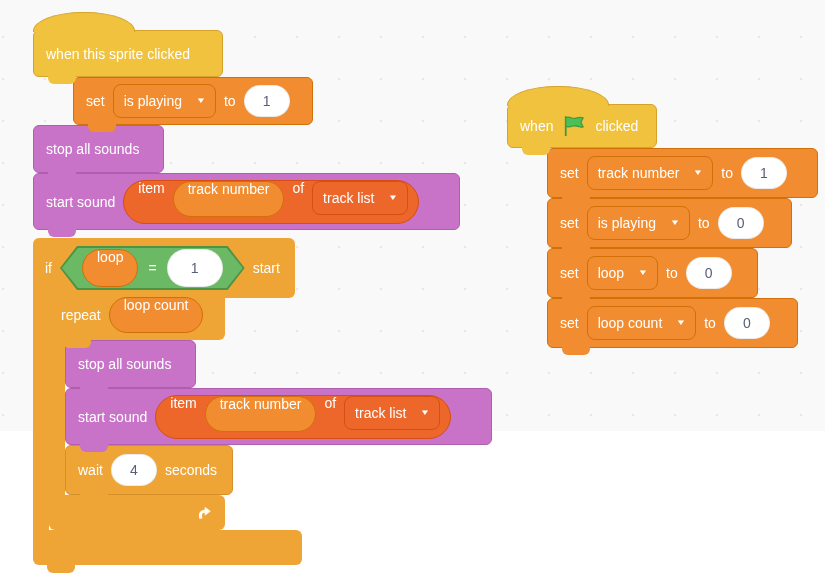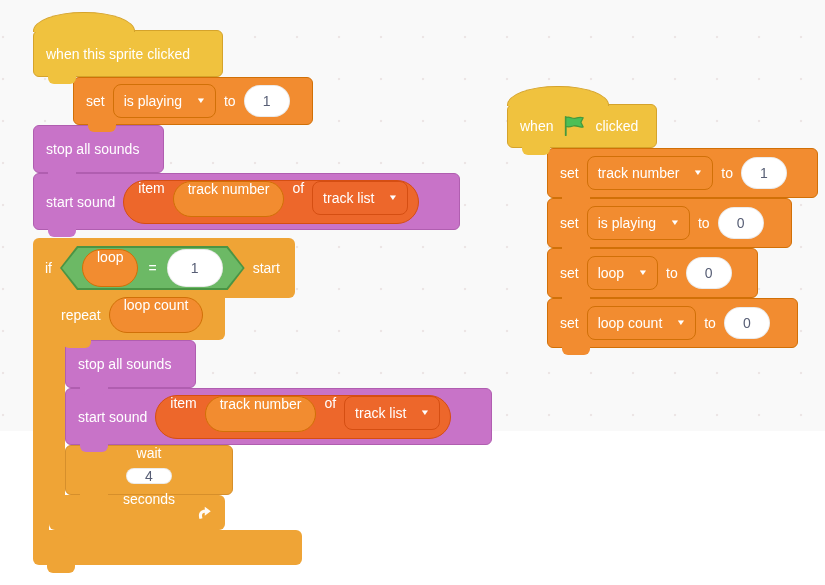--- a/index.html
+++ b/index.html
@@ -169,21 +169,21 @@
       <span>item</span>
       <span class="pill pill-var">track number</span>
       <span>of</span>
       <span class="dropdown on-lists">
         <span>track list</span>
         <span class="caret">▼</span>
       </span>
     </span>
   </div>
 
-  <div class="block control bump" style="left:65px;top:445px;width:168px;height:50px;flex-direction:column;">
+  <div class="block control bump" style="left:65px;top:445px;width:168px;height:50px;">
     <span>wait</span>
     <span class="input-oval">4</span>
     <span>seconds</span>
   </div>
 
   <div class="block events hat bump" style="left:507px;top:104px;width:150px;height:44px;">
     <span>when</span>
     <svg class="icon-svg" width="26" height="22" viewBox="0 0 28 24">
       <path d="M5 2 L5 22" stroke="var(--color-flag_border,#45993D)" stroke-width="2" stroke-linecap="round"></path>
       <path d="M5 3 C9 0.5 12 5 16 3.5 C19 2.5 21 2 24 3 L21.5 8 L24 13 C20 14.5 17 10.5 13 12 C10 13 8 13.5 5 12.5 Z" fill="var(--color-flag_green,#4CBF56)" stroke="var(--color-flag_border,#45993D)" stroke-width="1.4" stroke-linejoin="round"></path>

